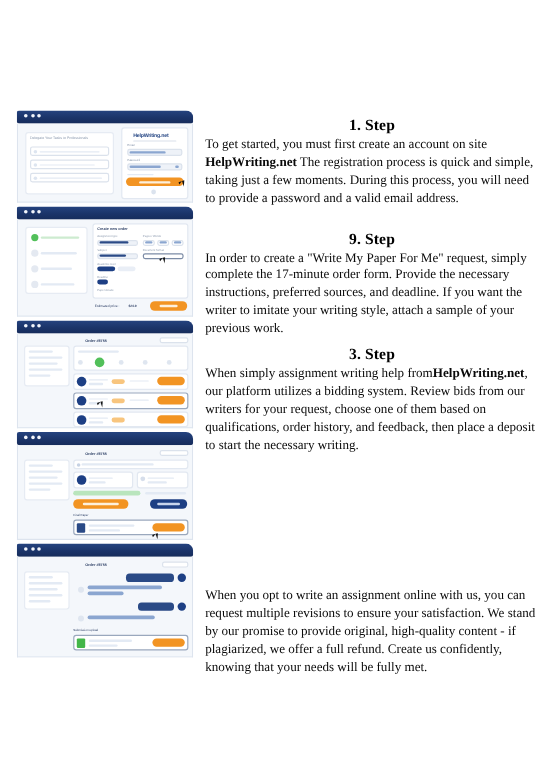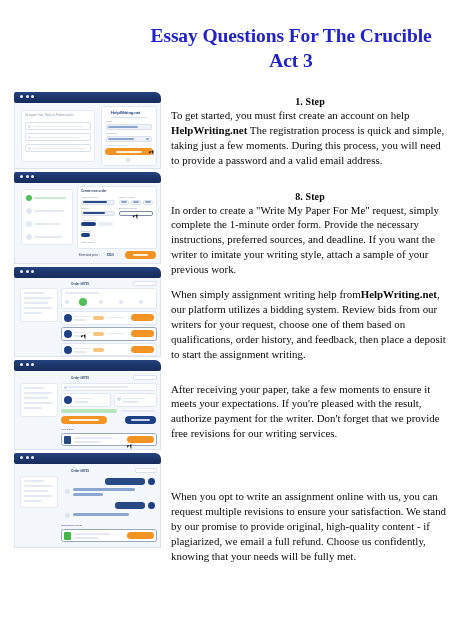--- a/index.html
+++ b/index.html
@@ -43,21 +43,21 @@
   .step-block { margin-bottom: 11.5px; }
   .step-block.s1 { height: 83px; }
   .step-block.s2 { height: 85px; }
   .step-block.s3 { height: 83px; }
   .step-block.s4 { height: 96px; }
   .step-block.s5 { height: 100px; }
 
   .step-head {
     text-align: center;
     font-weight: bold;
-    font-size: 10px;
+    font-size: 13px;
     color: #000;
     margin-bottom: 1px;
     letter-spacing: 0.1px;
   }
   .step-body {
     font-size: 10.9px;
     line-height: 1.365;
     color: #0a0a0a;
     text-align: left;
     hyphens: none;
@@ -176,24 +176,20 @@
     background: #ffffff;
     border: 0.6px solid #e6ebf3;
     border-radius: 2.5px;
   }
 </style>
 </head>
 <body>
 
 <div class="page">
 
-  <div class="doc-title">
-    <span>Essay Questions For The Crucible</span>
-    <span class="line2">Act 3</span>
-  </div>
 
   <div class="shots">
 
     <div class="shot">
       <div class="titlebar">
         <span class="dots">
             <i></i>
             <i></i>
             <i></i>
           </span>
@@ -431,35 +427,35 @@
         <div class="pill" style="left:112px;top:67.5px;width:27px;height:7.5px"></div>
       </div>
     </div>
 
   </div>
 
   <div class="steps">
 
     <div class="step-block s1">
       <div class="step-head">1. Step</div>
-      <div class="step-body"><span>To get started, you must first create an account on help </span><b>HelpWriting.net</b><span> The registration process is quick and simple, taking just a few moments. During this process, you will need to provide a password and a valid email address.</span></div>
+      <div class="step-body"><span>To get started, you must first create an account on site </span><b>HelpWriting.net</b><span> The registration process is quick and simple, taking just a few moments. During this process, you will need to provide a password and a valid email address.</span></div>
     </div>
 
     <div class="step-block s2">
-      <div class="step-head">8. Step</div>
-      <div class="step-body">In order to create a "Write My Paper For Me" request, simply complete the 1-minute order form. Provide the necessary instructions, preferred sources, and deadline. If you want the writer to imitate your writing style, attach a sample of your previous work.</div>
+      <div class="step-head">9. Step</div>
+      <div class="step-body">In order to create a "Write My Paper For Me" request, simply complete the 17-minute order form. Provide the necessary instructions, preferred sources, and deadline. If you want the writer to imitate your writing style, attach a sample of your previous work.</div>
     </div>
 
     <div class="step-block s3">
-      <div class="step-body"><span>When simply assignment writing help from</span><b>HelpWriting.net</b><span>, our platform utilizes a bidding system. Review bids from our writers for your request, choose one of them based on qualifications, order history, and feedback, then place a deposit to start the assignment writing.</span></div>
+      <div class="step-head">3. Step</div>
+      <div class="step-body"><span>When simply assignment writing help from</span><b>HelpWriting.net</b><span>, our platform utilizes a bidding system. Review bids from our writers for your request, choose one of them based on qualifications, order history, and feedback, then place a deposit to start the necessary writing.</span></div>
     </div>
 
     <div class="step-block s4">
-      <div class="step-body">After receiving your paper, take a few moments to ensure it meets your expectations. If you're pleased with the result, authorize payment for the writer. Don't forget that we provide free revisions for our writing services.</div>
     </div>
 
     <div class="step-block s5">
-      <div class="step-body">When you opt to write an assignment online with us, you can request multiple revisions to ensure your satisfaction. We stand by our promise to provide original, high-quality content - if plagiarized, we email a full refund. Choose us confidently, knowing that your needs will be fully met.</div>
+      <div class="step-body">When you opt to write an assignment online with us, you can request multiple revisions to ensure your satisfaction. We stand by our promise to provide original, high-quality content - if plagiarized, we offer a full refund. Create us confidently, knowing that your needs will be fully met.</div>
     </div>
 
   </div>
 
 </div>
 
 </body></html>

